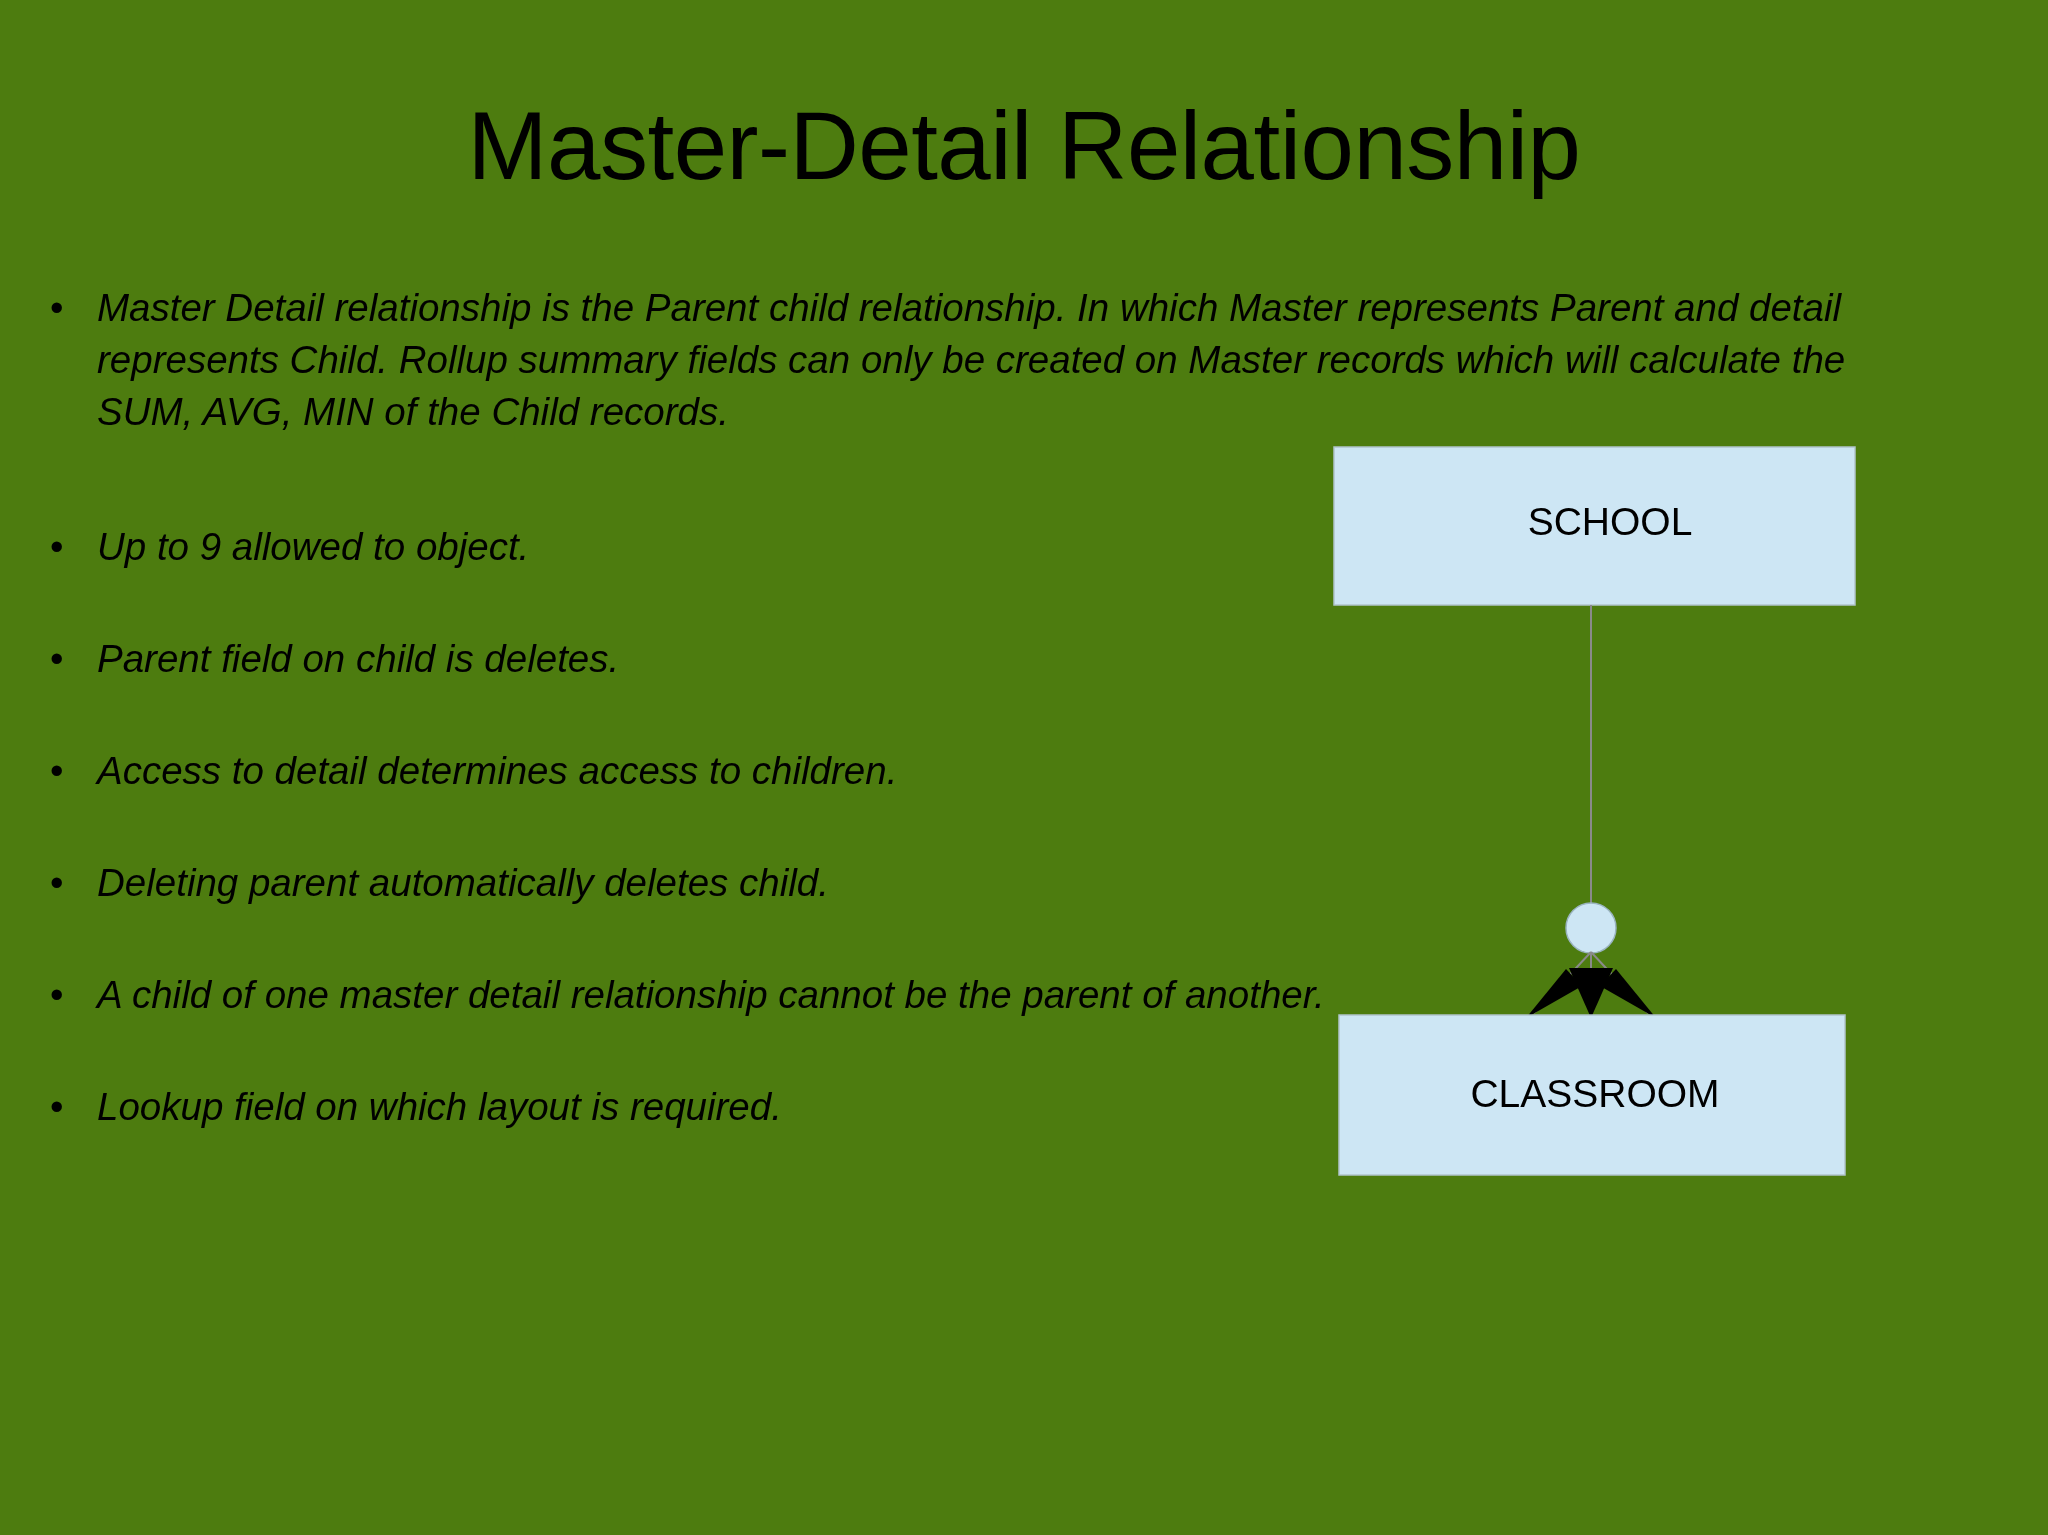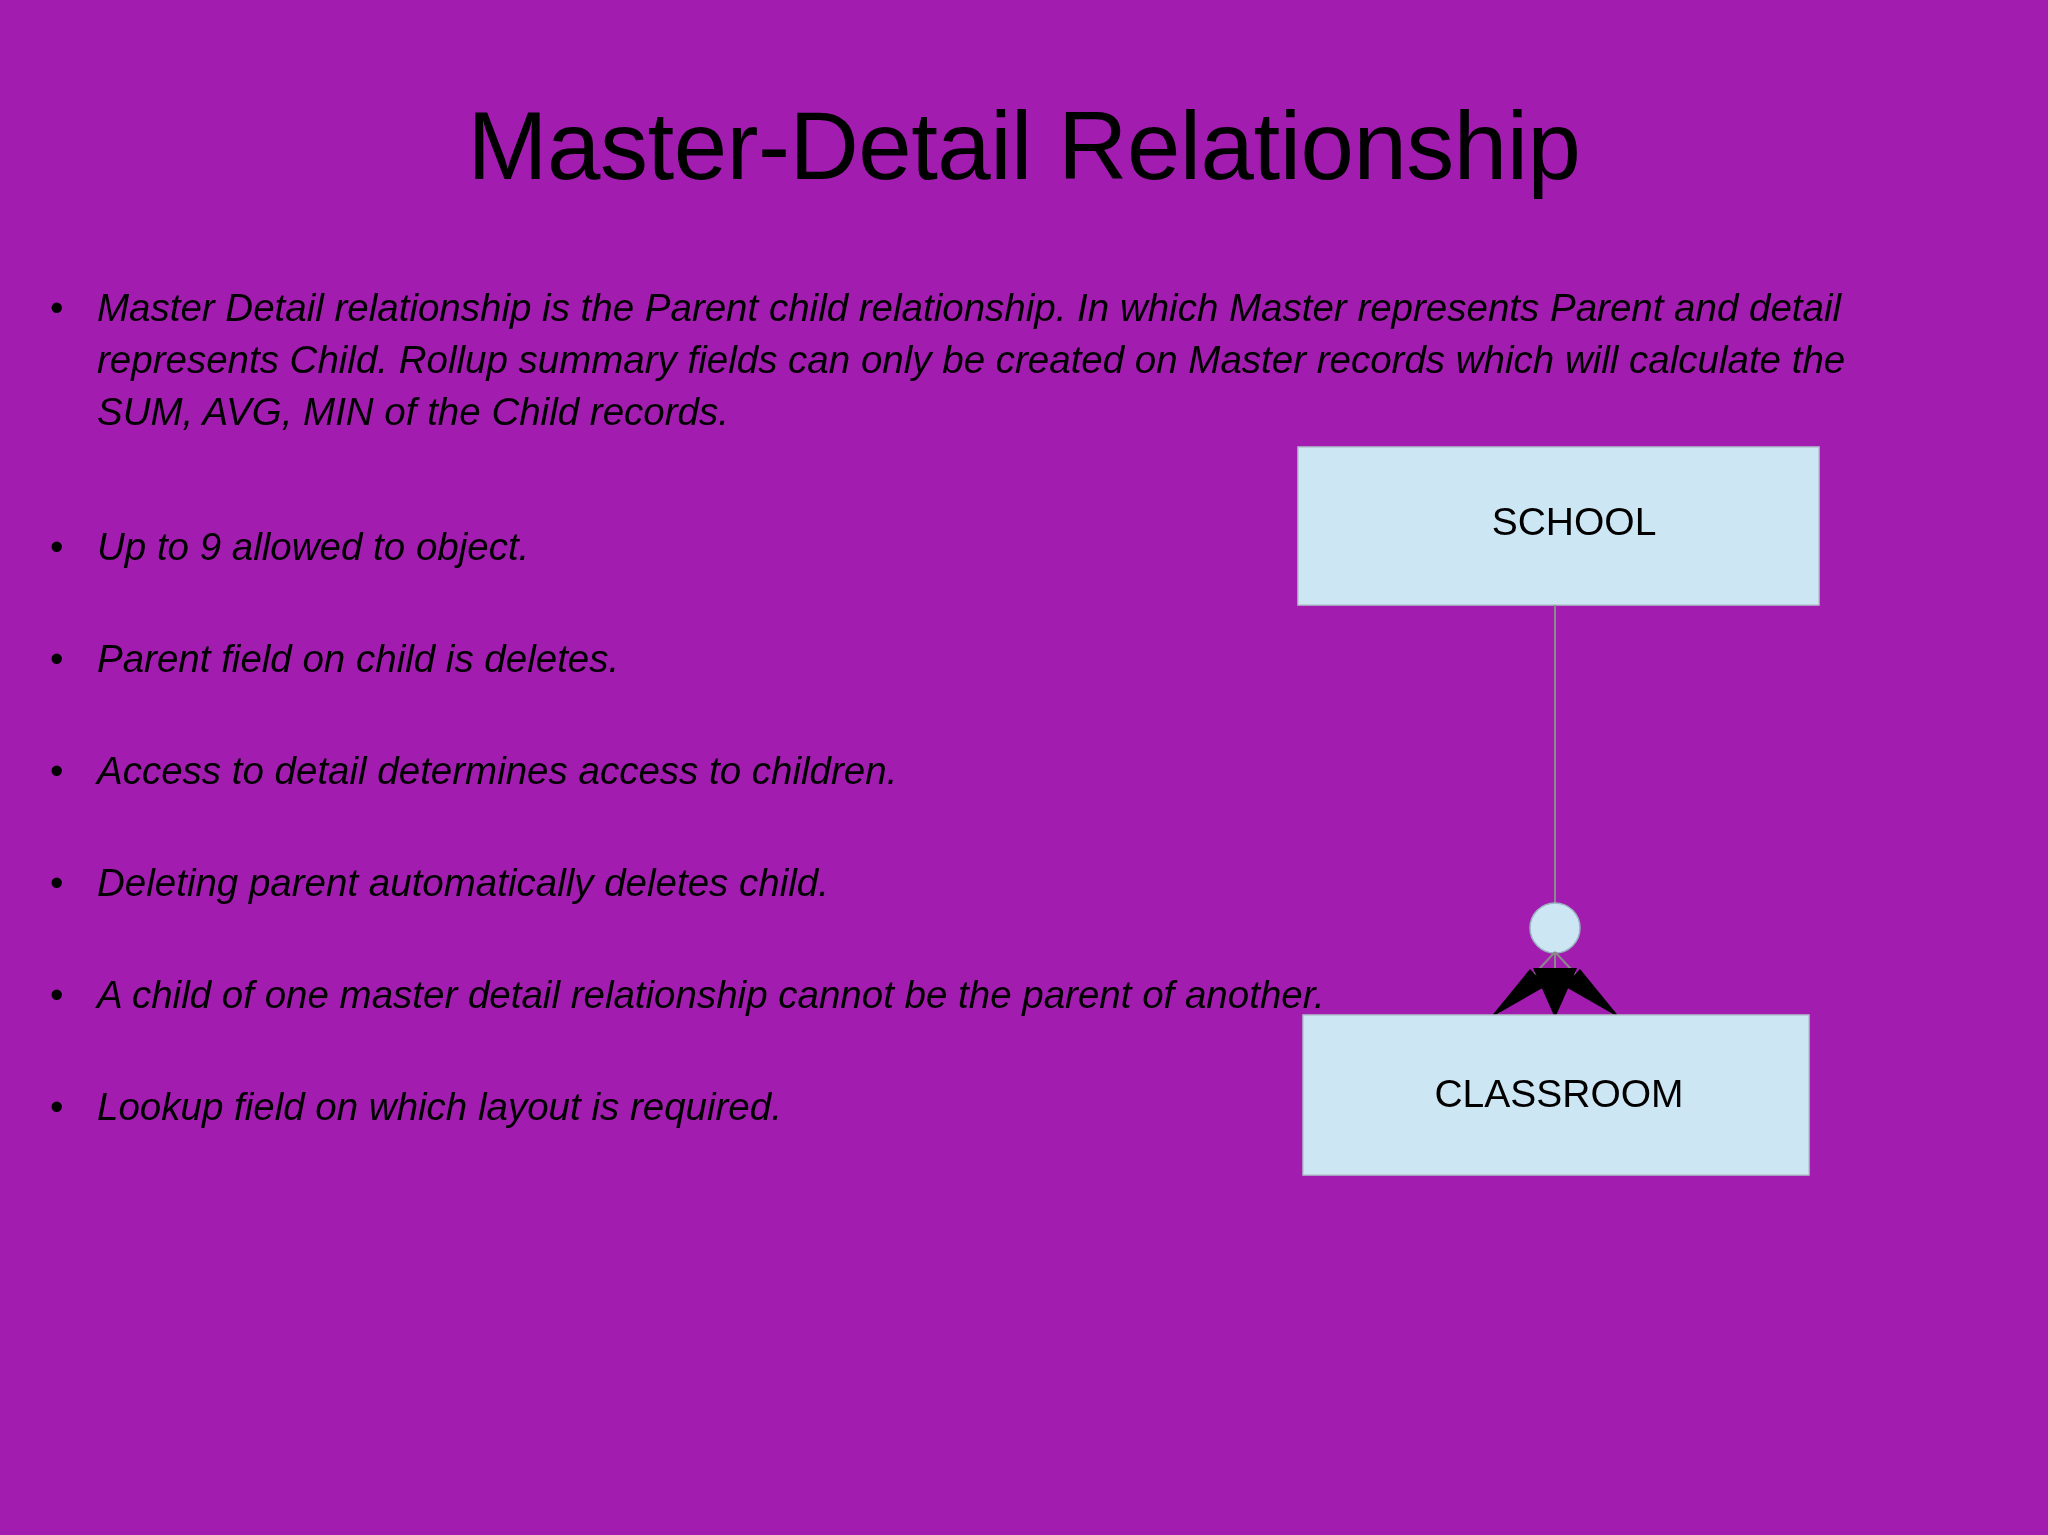--- a/index.html
+++ b/index.html
@@ -9,21 +9,21 @@
     background: #ffffff;
   }
   body {
     font-family: "Liberation Sans", sans-serif;
     color: #000000;
   }
   #slide {
     position: relative;
     width: 2048px;
     height: 1535px;
-    background: #a21caf;
+    background: #4d7c0f;
     overflow: hidden;
   }
 
   
   #slide-title {
     position: absolute;
     left: 0;
     top: 96px;
     width: 2048px;
     text-align: center;
@@ -63,21 +63,21 @@
     font-style: italic;
   }
   
   .gap-0 { margin-top: 0px; }
   .gap-1 { margin-top: 83px; }
   .gap-2 { margin-top: 60px; }
 
   
   #er-diagram {
     position: absolute;
-    left: 1284px;
+    left: 1320px;
     top: 440px;
     width: 560px;
     height: 750px;
   }
   #er-diagram svg {
     display: block;
   }
   .entity-box-rect {
     fill: #cde6f4;
     stroke: #b0c4cc;

